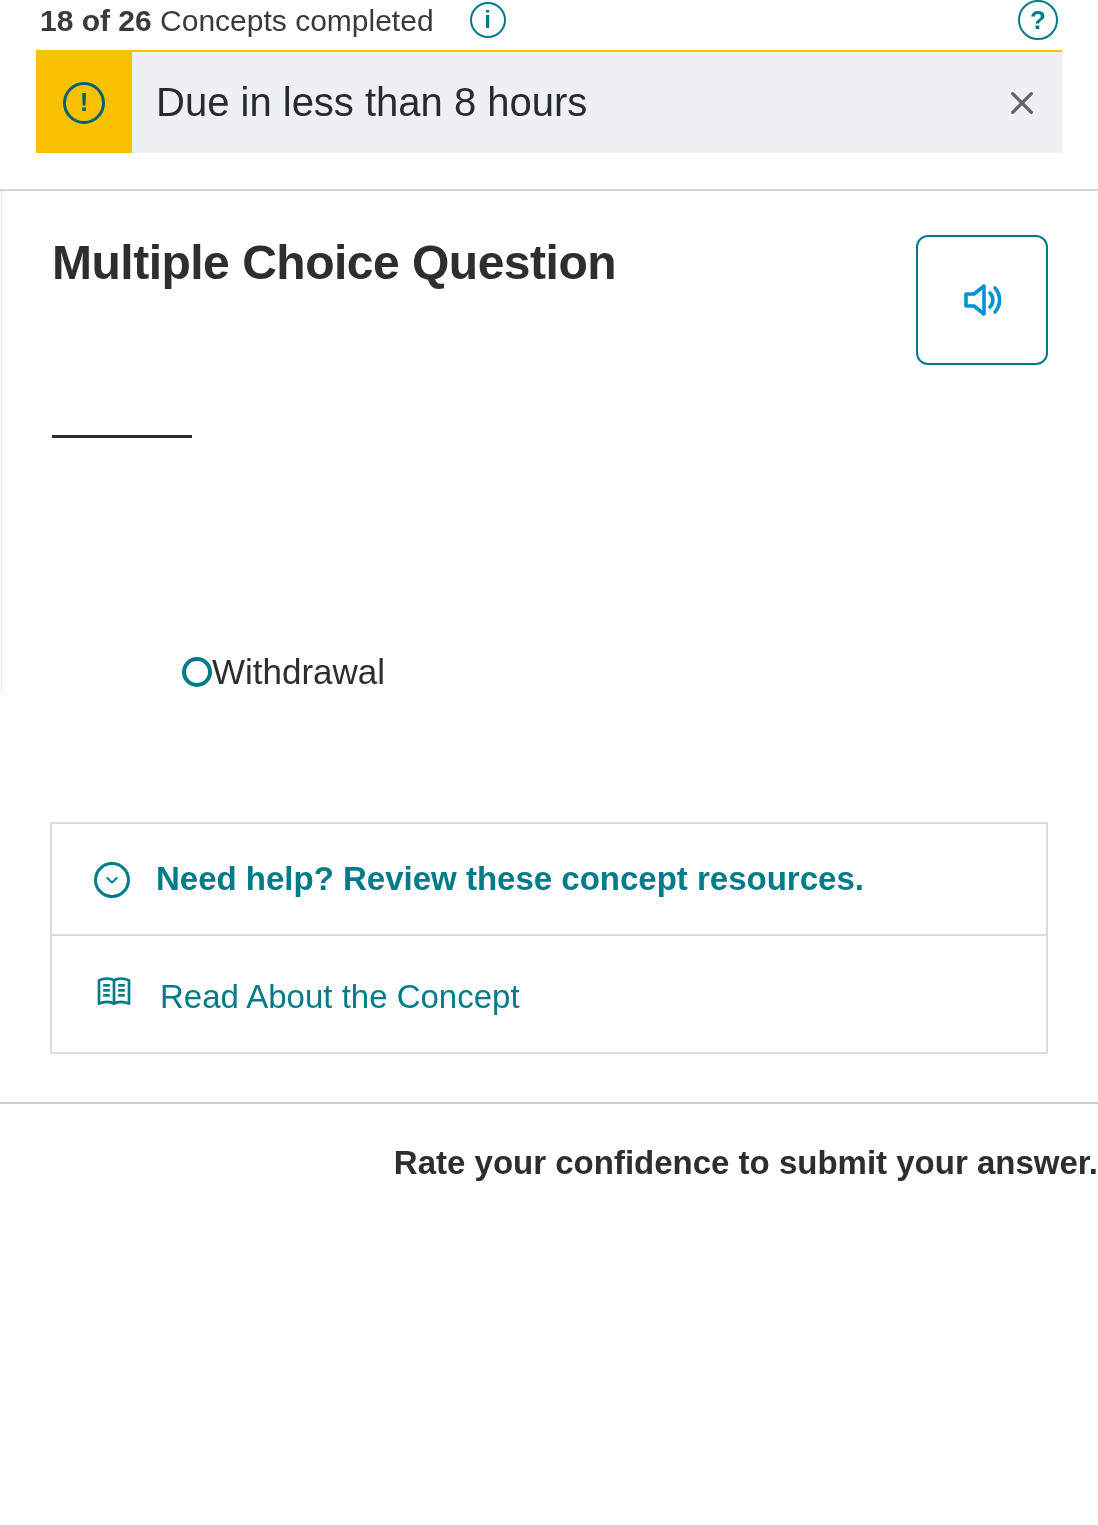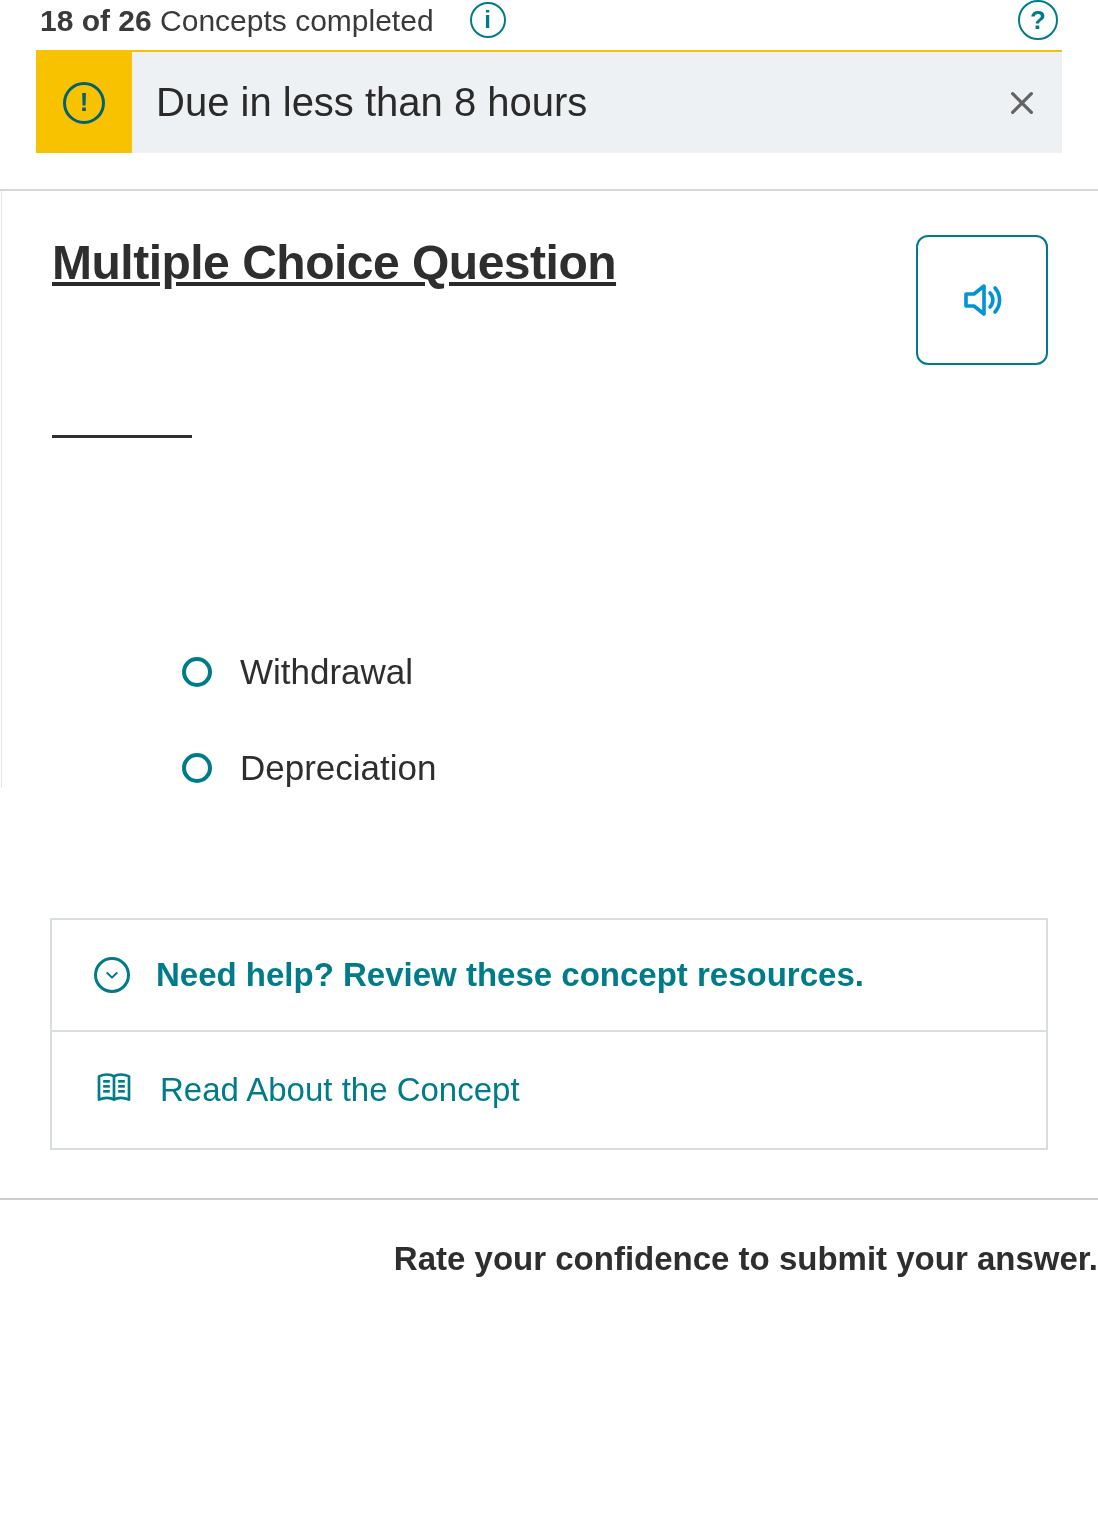--- a/index.html
+++ b/index.html
@@ -106,21 +106,20 @@
     .question-section {
       padding: 44px 50px 0 50px;
       border-left: 1px solid #e6e6e6;
       margin-left: 1px;
     }
     .question-header {
       display: flex;
       align-items: flex-start;
       justify-content: space-between;
       gap: 24px;
-      text-decoration: underline;
     }
     .question-title {
       font-size: 48px;
       font-weight: 700;
       color: #2e2e2e;
       letter-spacing: -0.5px;
     }
     .audio-btn {
       width: 132px;
       height: 130px;
@@ -144,21 +143,20 @@
       width: 140px;
       vertical-align: baseline;
     }
     .options {
       margin-top: 200px;
       padding-left: 130px;
     }
     .option {
       display: flex;
       align-items: center;
-      gap: 28px;
       margin-bottom: 56px;
       cursor: pointer;
     }
     .radio {
       width: 30px;
       height: 30px;
       border: 4px solid #007b8a;
       border-radius: 50%;
       flex-shrink: 0;
     }
@@ -166,21 +164,21 @@
       font-size: 35px;
       color: #2e2e2e;
     }
     .resources {
       margin: 130px 50px 0 50px;
     }
     .resource-row {
       border: 2px solid #d8dde0;
       padding: 36px 42px;
       display: flex;
-      align-items: center;
+      align-items: flex-end;
       gap: 26px;
       cursor: pointer;
     }
     .resource-row + .resource-row {
       border-top: none;
     }
     .chevron-circle {
       width: 36px;
       height: 36px;
       border: 3px solid #007b8a;
@@ -255,24 +253,20 @@
   </div>
 
   <p class="question-text">
     <span class="blank"></span>
   </p>
 
   <div class="options">
     <div class="option">
       <span class="radio"></span>
       <span class="option-label">Withdrawal</span>
-    </div>
-    <div class="option">
-      <span class="radio"></span>
-      <span class="option-label">Depreciation</span>
     </div>
   </div>
 </div>
 
 <div class="resources">
   <div class="resource-row">
     <span class="chevron-circle">
       <svg width="16" height="16" viewBox="0 0 24 24" fill="none" stroke="#007b8a" stroke-width="3" stroke-linecap="round" stroke-linejoin="round">
         <polyline points="5 9 12 16 19 9"></polyline>
       </svg>

